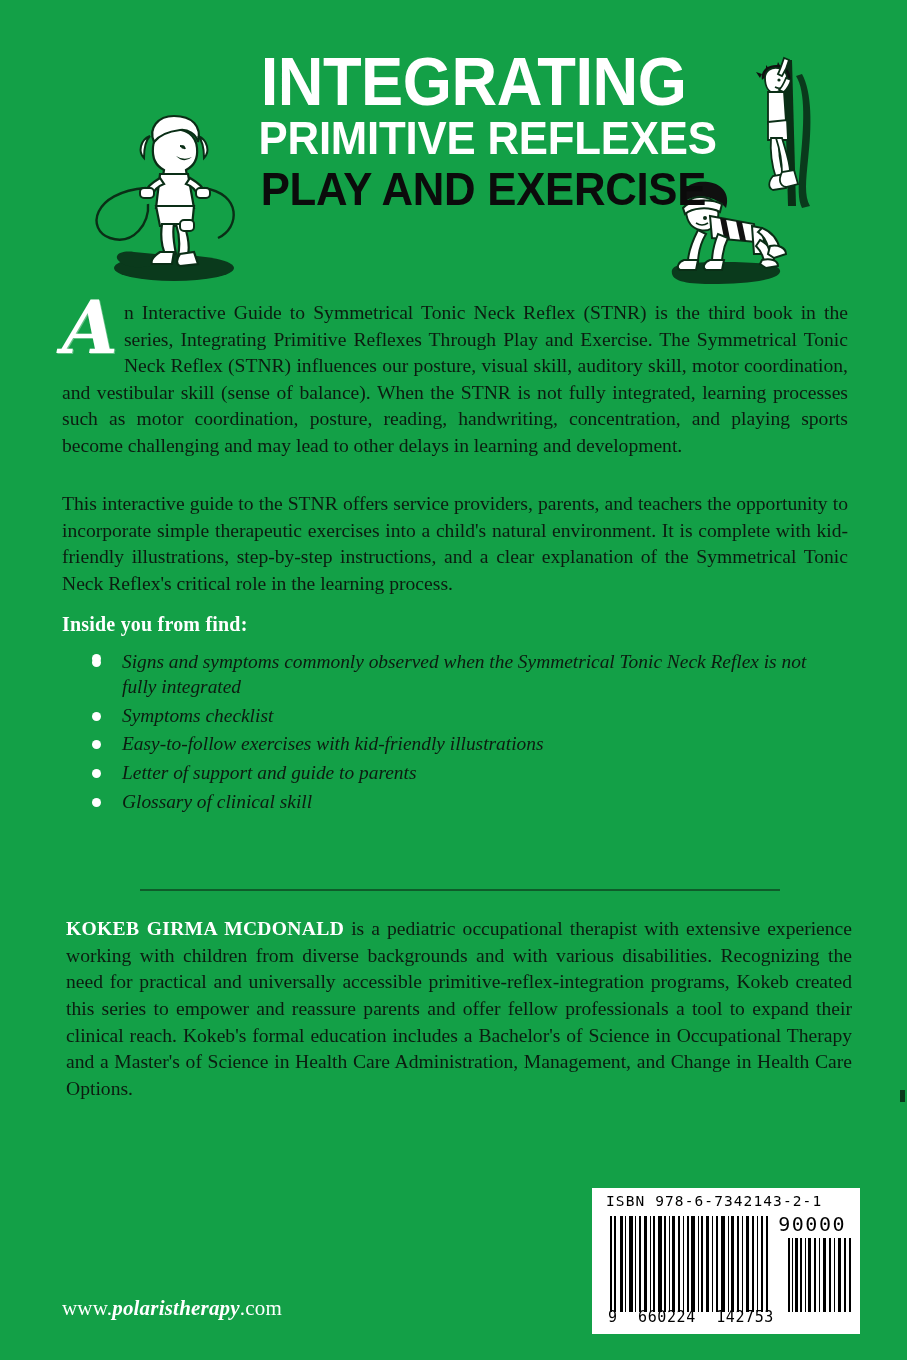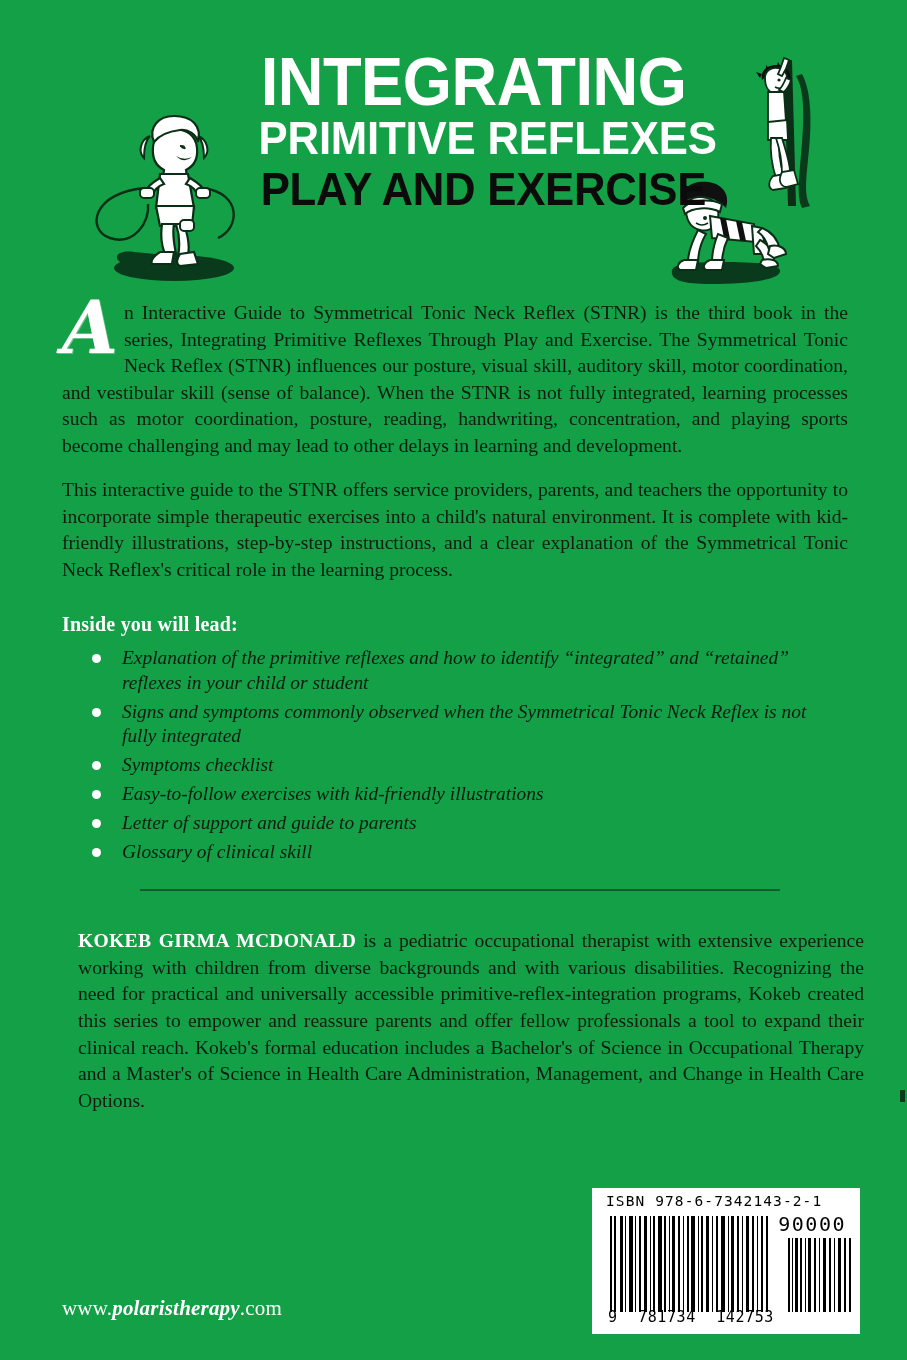--- a/index.html
+++ b/index.html
@@ -131,21 +131,21 @@
   }
 
   .para {
     color: #0C1C10;
     font-family: "Liberation Serif", serif;
     font-size: 19.6px;
     line-height: 1.355;
     text-align: justify;
     margin: 0;
   }
-  .para + .para { margin-top: 18px; }
+  .para + .para { margin-top: 32px; }
 
   .para .it { }
 
   .dropcap-para {
     position: relative;
     min-height: 64px;
   }
   .dropcap {
     float: left;
     color: #FFFFFF;
@@ -214,21 +214,21 @@
   .bio {
     position: absolute;
     left: 62px;
     top: 912px;
     width: 786px;
     color: #0C1C10;
     font-family: "Liberation Serif", serif;
     font-size: 19.6px;
     line-height: 1.36;
     text-align: justify;
-    margin: 16px;
+    margin: 4px;
   }
   .bio .author-name {
     color: #FFFFFF;
     font-weight: 700;
     letter-spacing: 0.3px;
   }
 
   
   .website {
     position: absolute;
@@ -414,24 +414,24 @@
     </div>
   </div>
 
   <div class="body-wrap">
     <p class="para dropcap-para">
       <span class="dropcap">A</span><span class="it">n Interactive Guide to Symmetrical Tonic Neck Reflex (STNR)</span><span> is the third book in the series, </span><span class="it">Integrating Primitive Reflexes Through Play and Exercise</span><span>. The </span><span class="it">Symmetrical Tonic Neck Reflex (STNR)</span><span> influences our posture, visual skill, auditory skill, motor coordination, and vestibular skill (sense of balance). When the STNR is not fully integrated, learning processes such as motor coordination, posture, reading, handwriting, concentration, and playing sports become challenging and may lead to other delays in learning and development.</span>
     </p>
     <p class="para">This interactive guide to the STNR offers service providers, parents, and teachers the opportunity to incorporate simple therapeutic exercises into a child's natural environment. It is complete with kid-friendly illustrations, step-by-step instructions, and a clear explanation of the Symmetrical Tonic Neck Reflex's critical role in the learning process.</p>
   </div>
 
-  <div class="inside-head">Inside you will lead:</div>
+  <div class="inside-head">Inside you from find:</div>
 
   <ul class="bullets">
-    <li><span class="dot"></span><span>Explanation of the primitive reflexes and how to identify “integrated” and “retained” reflexes in your child or student</span></li>
+    <li><span class="dot"></span></li>
     <li><span class="dot"></span><span>Signs and symptoms commonly observed when the Symmetrical Tonic Neck Reflex is not fully integrated</span></li>
     <li><span class="dot"></span><span>Symptoms checklist</span></li>
     <li><span class="dot"></span><span>Easy-to-follow exercises with kid-friendly illustrations</span></li>
     <li><span class="dot"></span><span>Letter of support and guide to parents</span></li>
     <li><span class="dot"></span><span>Glossary of clinical skill</span></li>
   </ul>
 
   <div class="divider"></div>
 
   <p class="bio">
@@ -494,20 +494,20 @@
       <span class="bar" style="left:35px;width:3px"></span>
       <span class="bar" style="left:41px;width:2px"></span>
       <span class="bar" style="left:46px;width:1px"></span>
       <span class="bar" style="left:50px;width:3px"></span>
       <span class="bar" style="left:56px;width:2px"></span>
       <span class="bar" style="left:61px;width:2px"></span>
     </div>
 
     <div class="ean-digits">
       <span>9</span>
-      <span>781734</span>
+      <span>660224</span>
       <span>142753</span>
     </div>
   </div>
 
   <div class="edge-mark"></div>
 
 </div>
 
 </body></html>

